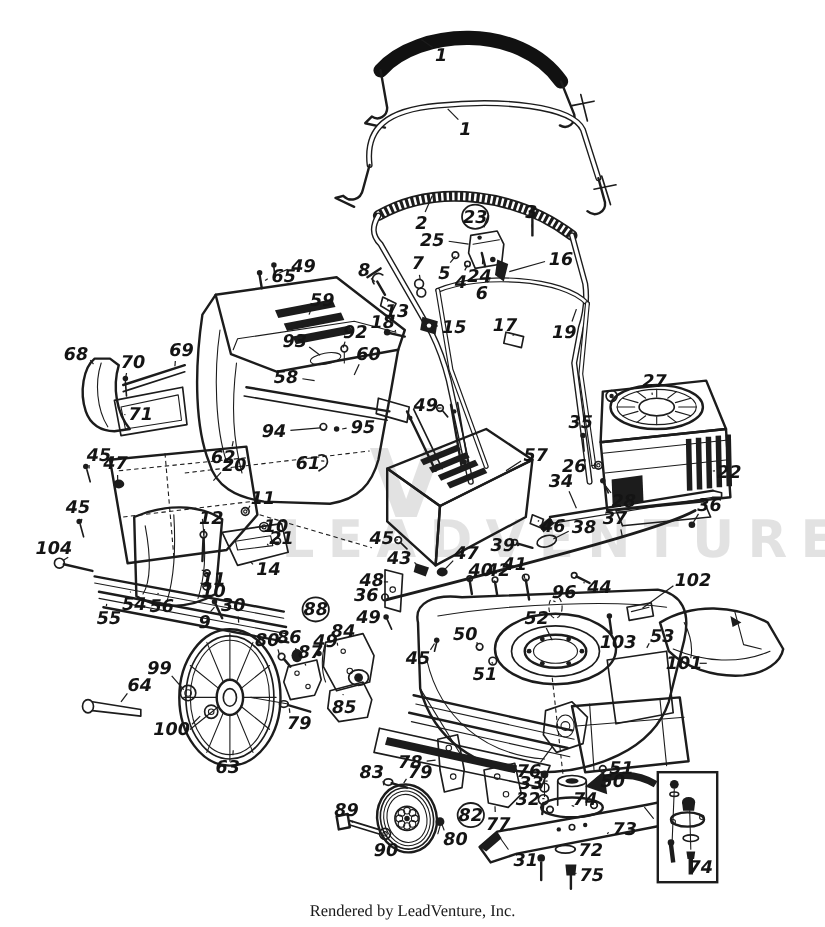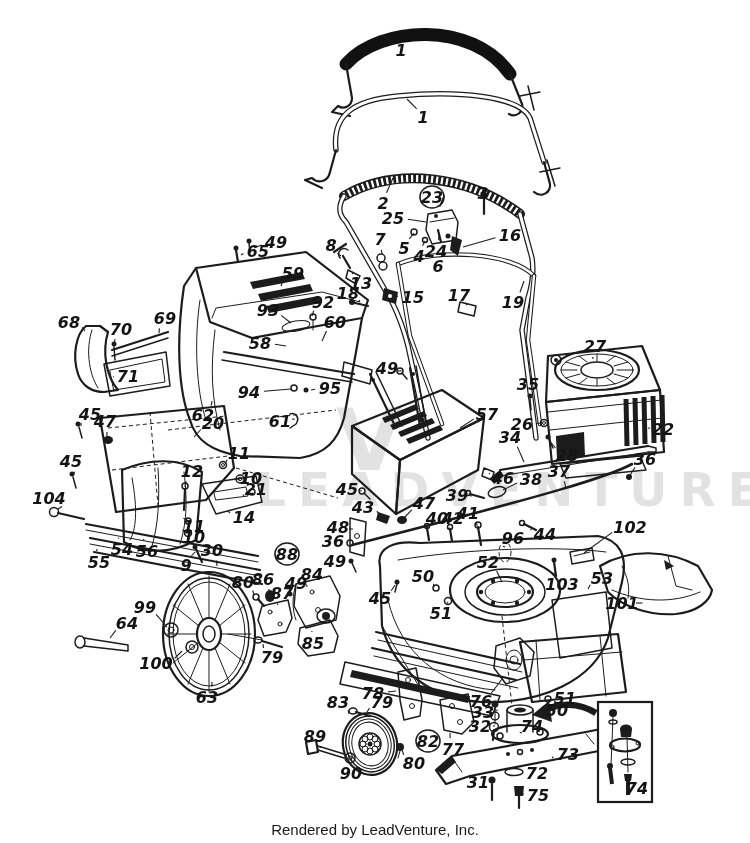--- a/index.html
+++ b/index.html
@@ -18,21 +18,21 @@
   .grip{fill:none;stroke:#111;stroke-width:13;stroke-linecap:round}
   .bar10{fill:none;stroke:#1c1c1c;stroke-width:10;stroke-linecap:round}
   .hatchw{fill:none;stroke:#fff;stroke-width:7;stroke-dasharray:2.2 2.8}
   .cable{fill:none;stroke:#1c1c1c;stroke-width:2.6;stroke-linecap:round}
   .fins{fill:none;stroke:#1c1c1c;stroke-width:5}
   .plabel{font:italic bold 16px "DejaVu Sans",sans-serif;fill:#141414}
   .leader{stroke:#1c1c1c;stroke-width:1.1;fill:none}
   .pcircle{fill:none;stroke:#1c1c1c;stroke-width:1.6}
   .wm{fill:#000;opacity:0.11;font-family:"DejaVu Sans",sans-serif;font-weight:bold}
   .footer{position:absolute;left:0;bottom:5px;width:100%;text-align:center;
-          font-size:15px;color:#1a1a1a;font-family:Liberation Sans, sans-serif;}
+          font-size:15px;color:#1a1a1a;font-family:Liberation Serif, serif;}
 </style>
 </head>
 <body>
 
 <div class="stage">
 <svg id="diagram-svg" width="750" height="843" viewBox="0 0 750 843" xmlns="http://www.w3.org/2000/svg">
 
   <g id="watermark">
     <text class="wm" x="336" y="470" font-size="86">V</text>
     <text class="wm" x="256" y="506" font-size="47" letter-spacing="12">LEADVENTURE</text>

